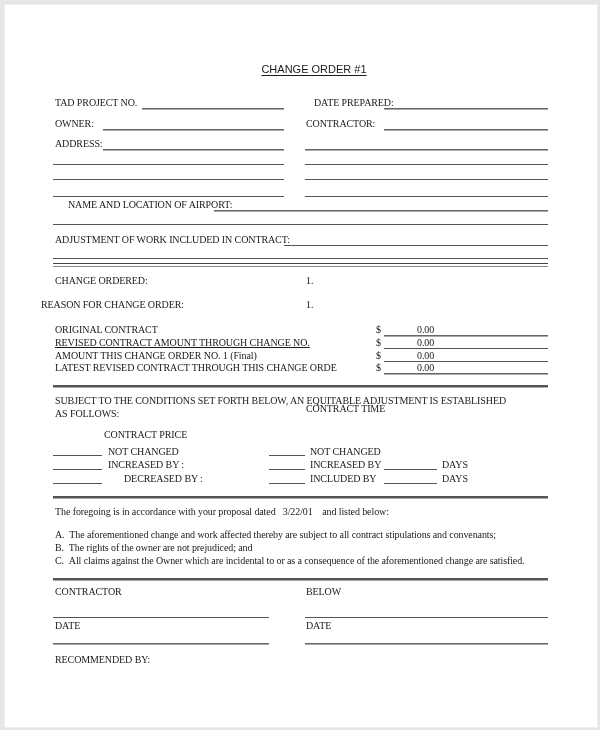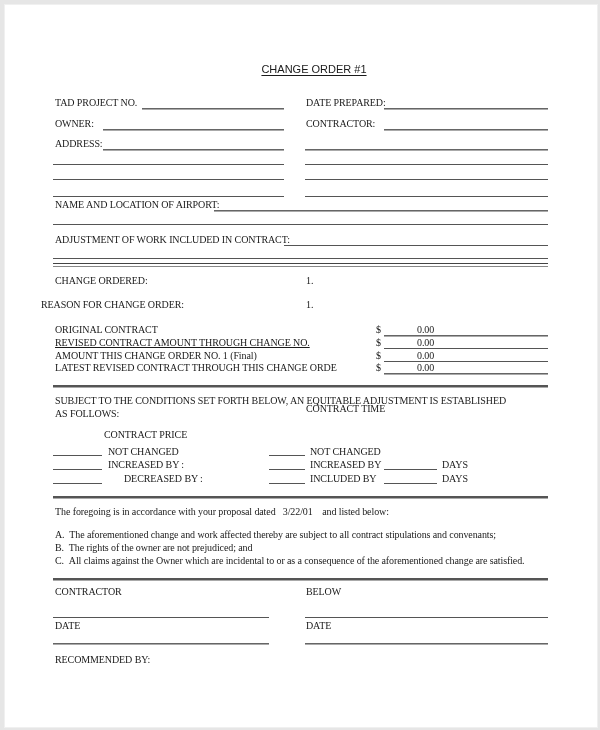--- a/index.html
+++ b/index.html
@@ -18,40 +18,40 @@
 </style>
 </head>
 <body>
 
 <div class="page"></div>
 
 <div class="title"><span>CHANGE ORDER #1</span></div>
 
 <div class="txt" style="left:55px;top:98px;">TAD PROJECT NO.</div>
 <div class="ln2" style="left:142px;top:108px;width:142px;"></div>
-<div class="txt" style="left:306px;top:98px;">DATE PREPARED:</div>
+<div class="txt" style="left:314px;top:98px;">DATE PREPARED:</div>
 <div class="ln2" style="left:384px;top:108px;width:164px;"></div>
 
 <div class="txt" style="left:55px;top:119px;">OWNER:</div>
 <div class="ln2" style="left:103px;top:129px;width:181px;"></div>
 <div class="txt" style="left:306px;top:119px;">CONTRACTOR:</div>
 <div class="ln2" style="left:384px;top:129px;width:164px;"></div>
 
 <div class="txt" style="left:55px;top:139px;">ADDRESS:</div>
 <div class="ln2" style="left:103px;top:149px;width:181px;"></div>
 <div class="ln2" style="left:305px;top:149px;width:243px;"></div>
 
 <div class="ln" style="left:53px;top:164px;width:231px;"></div>
 <div class="ln" style="left:305px;top:164px;width:243px;"></div>
 <div class="ln" style="left:53px;top:179px;width:231px;"></div>
 <div class="ln" style="left:305px;top:179px;width:243px;"></div>
 <div class="ln" style="left:53px;top:196px;width:231px;"></div>
 <div class="ln" style="left:305px;top:196px;width:243px;"></div>
 
-<div class="txt" style="left:55px;top:200px;">NAME AND LOCATION OF AIRPORT:</div>
+<div class="txt" style="left:68px;top:200px;">NAME AND LOCATION OF AIRPORT:</div>
 <div class="ln2" style="left:214px;top:210px;width:334px;"></div>
 <div class="ln" style="left:53px;top:224px;width:495px;"></div>
 
 <div class="txt" style="left:55px;top:235px;">ADJUSTMENT OF WORK INCLUDED IN CONTRACT:</div>
 <div class="ln" style="left:284px;top:245px;width:264px;"></div>
 <div class="ln" style="left:53px;top:258px;width:495px;"></div>
 <div class="dbl" style="left:53px;top:263px;width:495px;"></div>
 
 <div class="txt" style="left:55px;top:276px;">CHANGE ORDERED:</div>
 <div class="txt" style="left:306px;top:276px;">1.</div>

